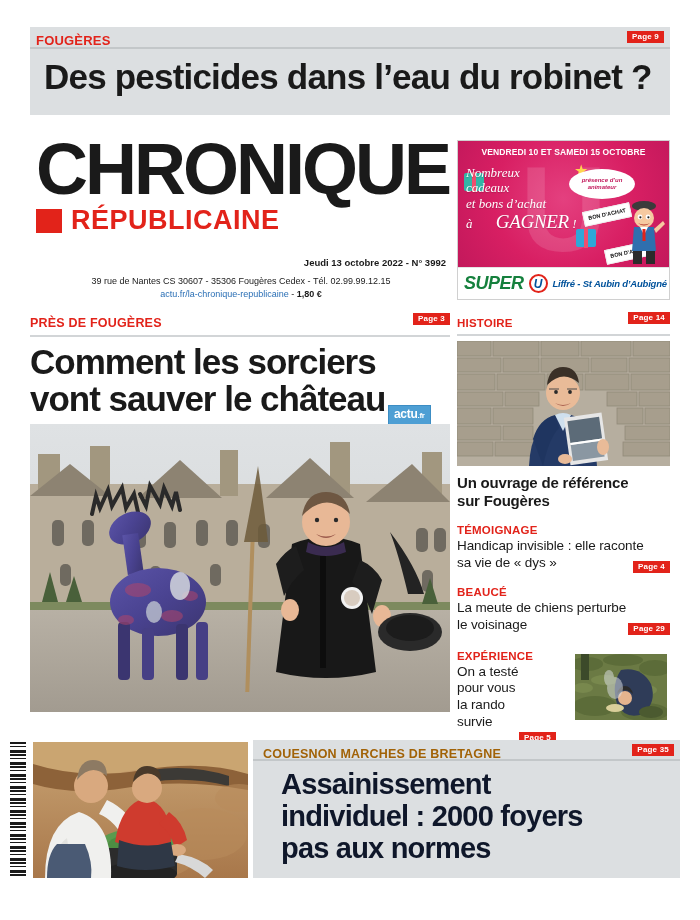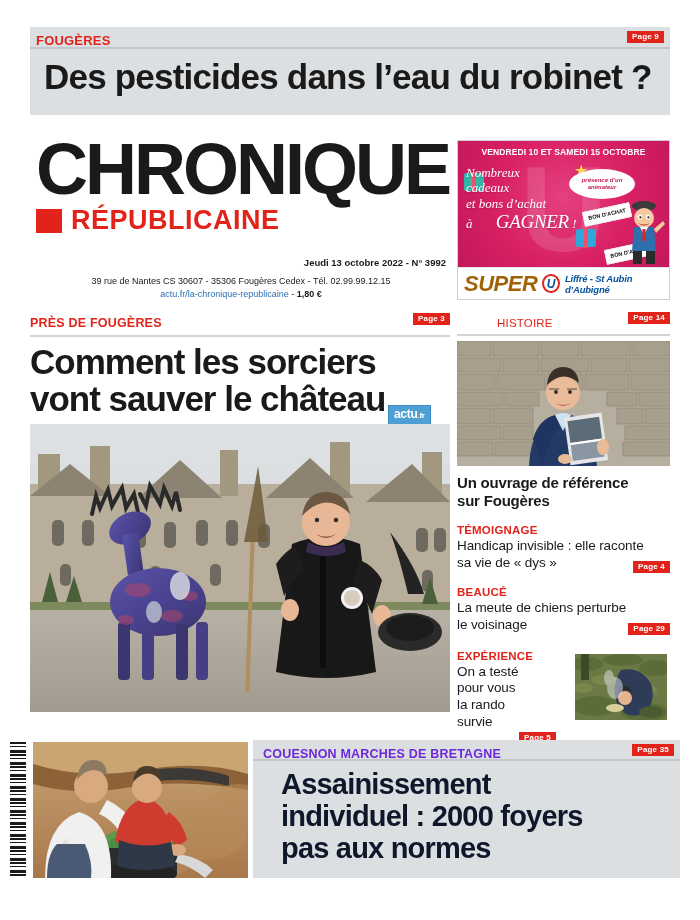--- a/index.html
+++ b/index.html
@@ -122,21 +122,21 @@
   }
   .mascot {
     position: absolute; right: 4px; bottom: 4px; width: 42px; height: 66px;
   }
   .superu-bottom {
     position: absolute; left: 0; bottom: 0; width: 100%; height: 32px;
     background: #fff; display: flex; align-items: center; padding-left: 6px;
     border-top: 1px solid #e4e4e4;
   }
   .superu-word {
-    font-size: 22px; font-weight: 700; font-style: italic; color: #a16207;
+    font-size: 18px; font-weight: 700; font-style: italic; color: #15803d;
     letter-spacing: -.5px; font-family: "Liberation Sans", sans-serif;
   }
   .superu-u {
     width: 19px; height: 19px; border-radius: 50%; border: 2.5px solid #e2231a;
     color: #00529b; font-size: 12px; font-weight: 700; font-style: italic;
     display: flex; align-items: center; justify-content: center;
     margin: 0 5px; background: #fff;
   }
   .superu-city {
     font-size: 9.5px; font-weight: 700; font-style: italic; color: #00529b;
@@ -155,21 +155,21 @@
     letter-spacing: -1px; margin-top: 6px;
   }
   .lead-photo {
     position: relative; margin-top: 6px; width: 420px; height: 288px;
     overflow: hidden; background: #b9bcbe;
   }
 
   
   .side { position: absolute; left: 457px; top: 313px; width: 213px; }
   .side-kicker-row { position: relative; border-bottom: 2px solid #d2d5d7; padding-bottom: 3px; }
-  .side-kicker { color: #e2231a; font-weight: 400; font-size: 11.5px; letter-spacing: .2px; margin-left: 40px; }
+  .side-kicker { color: #e2231a; font-weight: 700; font-size: 11.5px; letter-spacing: .2px; }
   .side-kicker-row .page-badge { position: absolute; right: 0; top: -1px; }
   .side-photo { width: 213px; height: 125px; margin-top: 5px; overflow: hidden; background: #c9c3b8; }
   .side-title {
     font-size: 15px; font-weight: 700; color: #1a1a1a; line-height: 1.2;
     margin-top: 8px; letter-spacing: -.2px;
   }
   .side-item { margin-top: 14px; position: relative; }
   .side-item-kicker { color: #e2231a; font-weight: 700; font-size: 11.5px; letter-spacing: .2px; }
   .side-item-title {
     font-size: 13.5px; font-weight: 400; color: #1a1a1a; line-height: 1.25;
@@ -198,21 +198,21 @@
     overflow: hidden; background: #b08a5a;
   }
   .bottom-text {
     position: absolute; left: 243px; top: 0px; width: 427px; height: 138px;
     background: #dcdfe1;
   }
   .bottom-kicker-row {
     position: relative; height: 21px; padding: 4px 6px 0 10px;
     border-bottom: 2px solid #c3c7c9;
   }
-  .bottom-kicker { color: #6d28d9; font-weight: 700; font-size: 12.5px; letter-spacing: .2px; }
+  .bottom-kicker { color: #a16207; font-weight: 700; font-size: 12.5px; letter-spacing: .2px; }
   .bottom-kicker-row .page-badge { position: absolute; right: 6px; top: 4px; }
   .bottom-headline {
     font-size: 29px; font-weight: 700; color: #0f172a; line-height: 1.11;
     letter-spacing: -.8px; padding: 7px 6px 0 28px;
   }
 
   
   .ph { display: block; width: 100%; height: 100%; }
 </style>
 </head>

